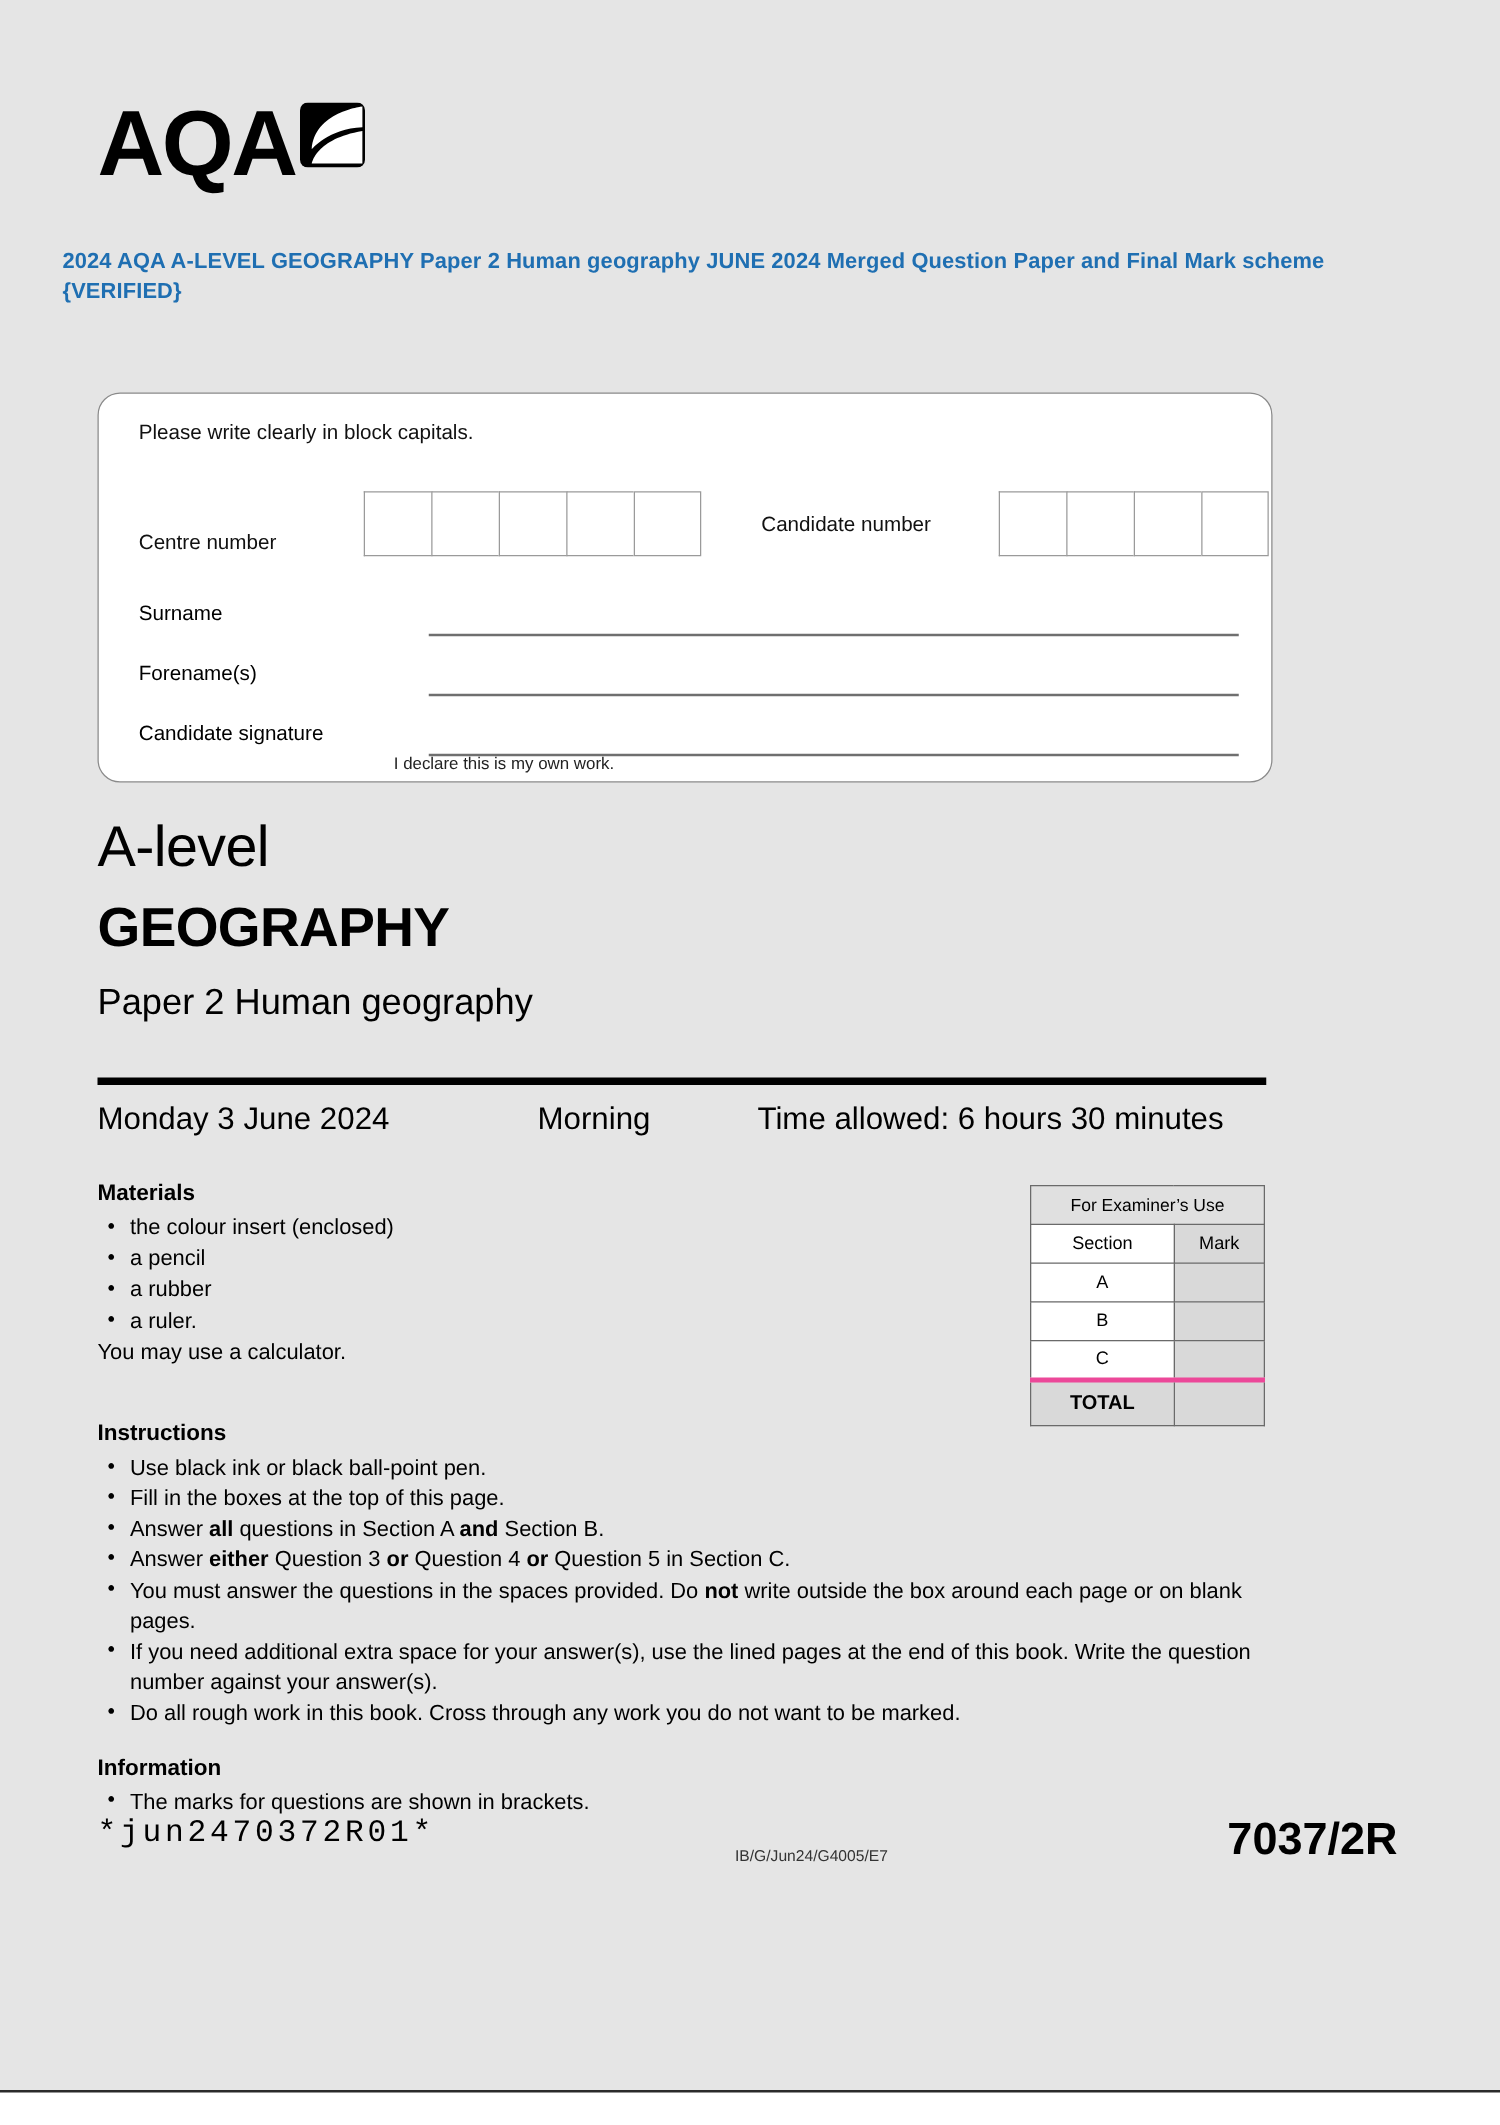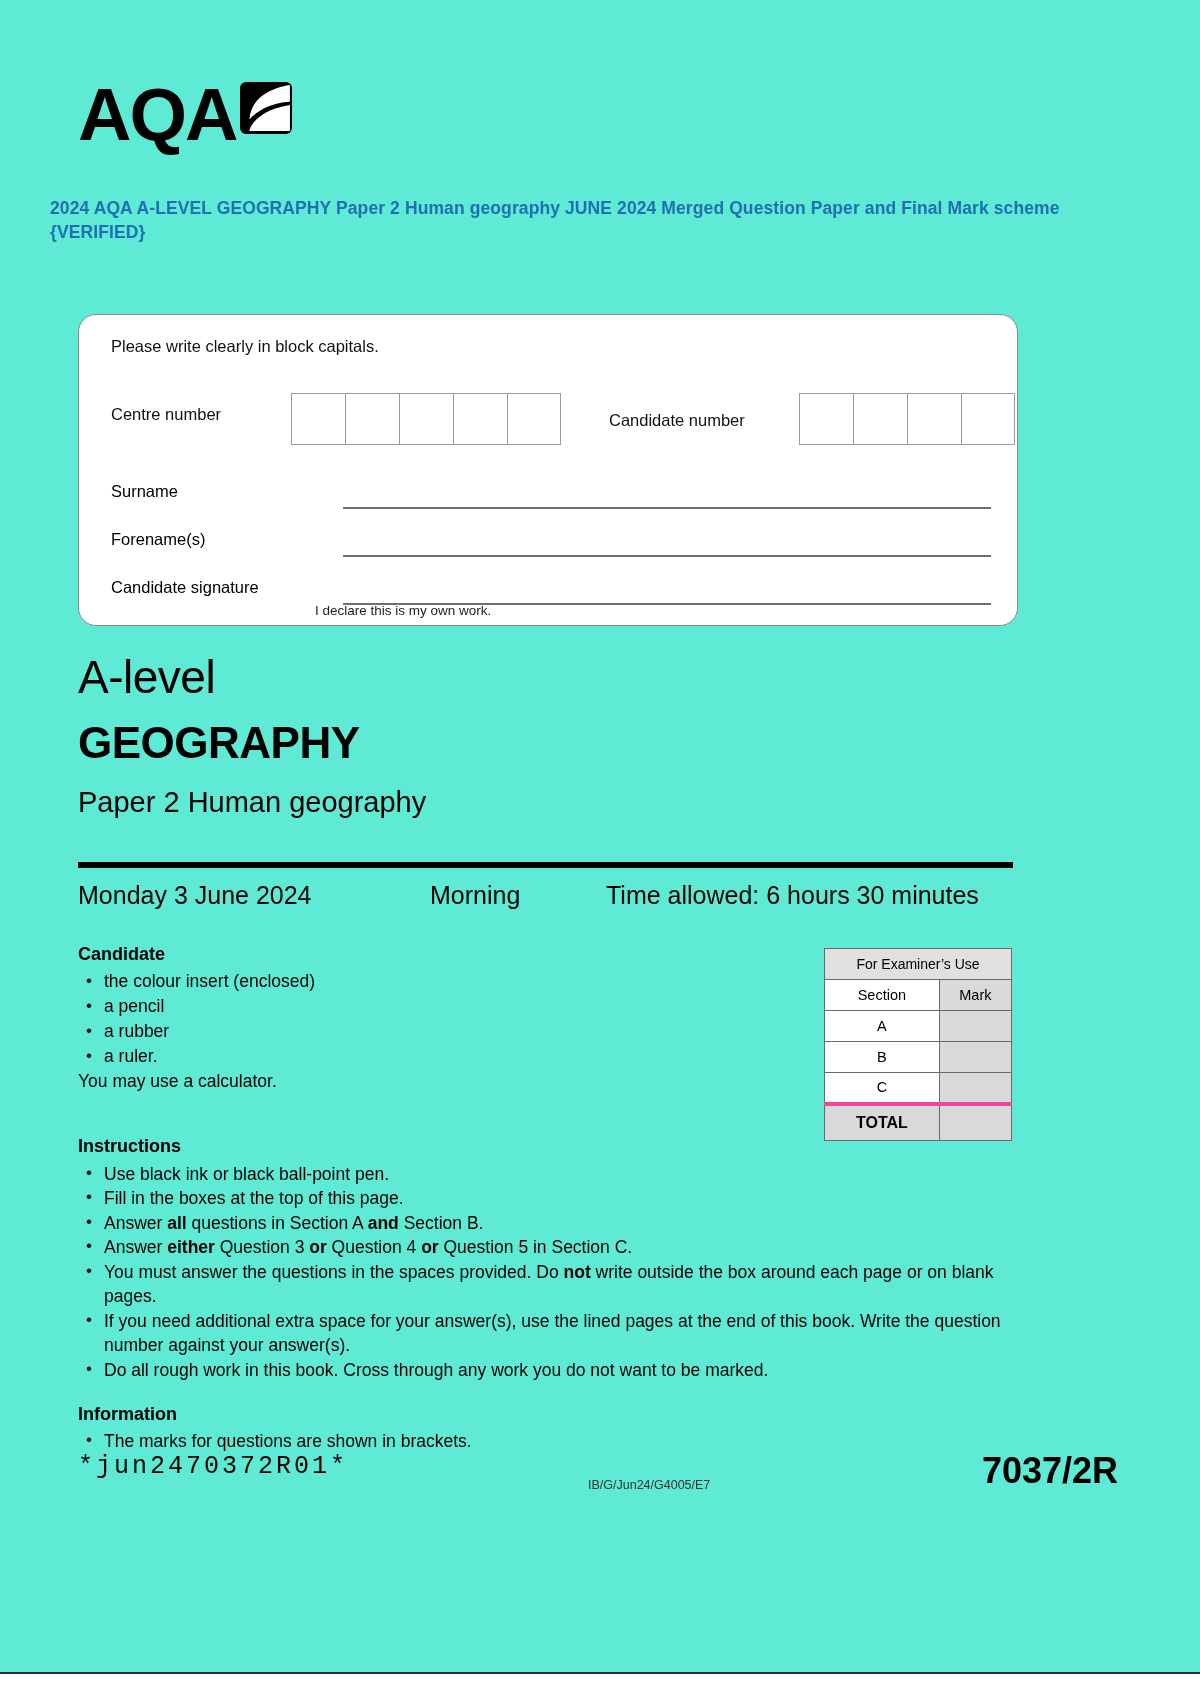--- a/index.html
+++ b/index.html
@@ -16,21 +16,21 @@
     font-family: "Liberation Sans", sans-serif;
     color: #000000;
     overflow: hidden;
   }
 
   .page {
     position: absolute;
     left: 0; top: 0;
     width: 1200px;
     height: 1700px;
-    background: #5eead4;
+    background: #e5e5e5;
   }
 
   
   .bottom-strip {
     position: absolute;
     left: 0;
     bottom: 0;
     width: 1200px;
     height: 28px;
     background: #ffffff;
@@ -110,21 +110,21 @@
   }
   .boxes .cell {
     width: 54px;
     height: 52px;
     border: 1px solid #9a9a9a;
     border-right: none;
     background: #fff;
   }
   .boxes .cell:last-child { border-right: 1px solid #9a9a9a; }
 
-  .lbl-centre { left: 0px; top: 12px; }
+  .lbl-centre { left: 0px; top: 32px; }
   .bx-centre  { left: 180px; top: 0px; }
   .lbl-cand   { left: 498px; top: 18px; }
   .bx-cand    { left: 688px; top: 0px; }
 
   .namerow {
     position: absolute;
     left: 32px;
     width: 880px;
     height: 48px;
   }
@@ -371,21 +371,21 @@
 
   <div class="rule"></div>
 
   <div class="daterow">
     <span class="d-date">Monday 3 June 2024</span>
     <span class="d-session">Morning</span>
     <span class="d-time">Time allowed: 6 hours 30 minutes</span>
   </div>
 
   <div class="materials">
-    <div class="sec-head">Candidate</div>
+    <div class="sec-head">Materials</div>
     <ul class="bl">
       <li>the colour insert (enclosed)</li>
       <li>a pencil</li>
       <li>a rubber</li>
       <li>a ruler.</li>
     </ul>
     <div>You may use a calculator.</div>
   </div>
 
   <table class="exam-table">

